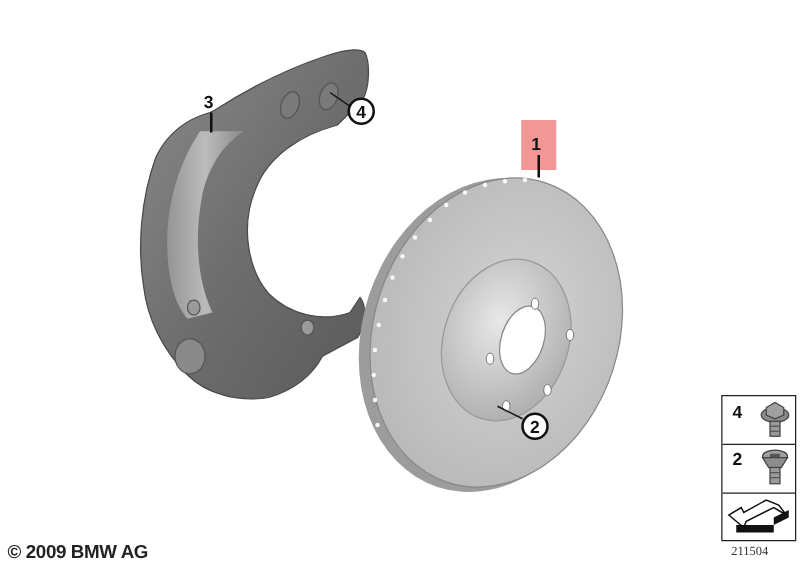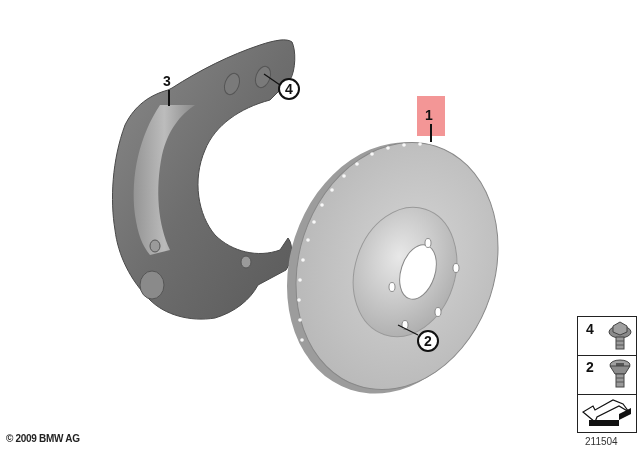--- a/index.html
+++ b/index.html
@@ -4,22 +4,22 @@
 <style>
   html, body { margin:0; padding:0; background:#ffffff; }
   body { width:644px; height:451px; position:relative; overflow:hidden; font-family:"Liberation Sans", sans-serif; }
   .abs { position:absolute; }
   .callout-num { font-weight:bold; font-size:14px; color:#111; line-height:1; }
   .callout-circle { width:22px; height:22px; border:2px solid #111; border-radius:50%; background:#fff; display:flex; align-items:center; justify-content:center; font-weight:bold; font-size:14px; color:#111; box-sizing:border-box; }
   .highlight { background:#f28b8b; opacity:0.9; }
   .legend { left:577px; top:316px; width:60px; height:117px; border:1px solid #222; box-sizing:border-box; background:#fff; }
   .legend-row { position:absolute; left:0; width:58px; border-bottom:1px solid #222; }
   .legend-row .qty { position:absolute; left:8px; top:4px; font-weight:bold; font-size:14px; color:#111; }
-  .copyright { left:6px; top:433px; font-size:10px; font-weight:bold; color:#222; letter-spacing:-0.3px; }
-  .diagram-id { left:585px; top:436px; font-size:10px; color:#333; }
+  .copyright { left:6px; top:433px; font-size:15px; font-weight:bold; color:#222; letter-spacing:-0.3px; }
+  .diagram-id { left:585px; top:436px; font-size:10px; color:#333;font-family:Liberation Serif, serif; }
 </style>
 </head>
 <body>
 
 <svg class="abs" style="left:100px;top:35px" width="210" height="285" viewBox="100 35 210 285">
   <defs>
     <linearGradient id="plateGrad" x1="0" y1="0" x2="1" y2="1">
       <stop offset="0" stop-color="#8a8a8a"></stop>
       <stop offset="0.5" stop-color="#6e6e6e"></stop>
       <stop offset="1" stop-color="#5a5a5a"></stop>

